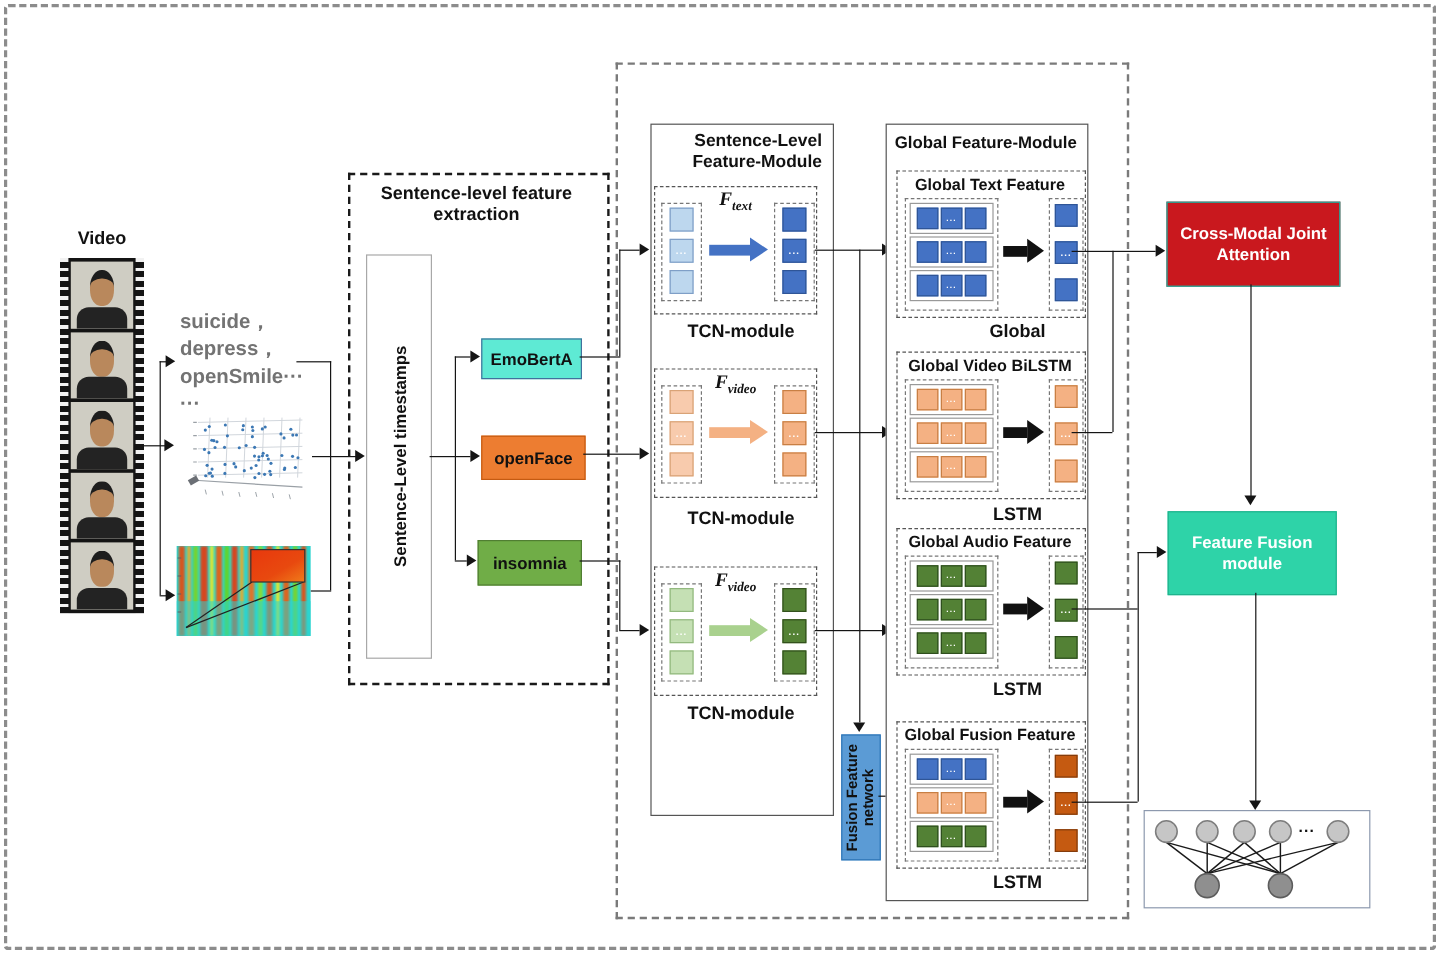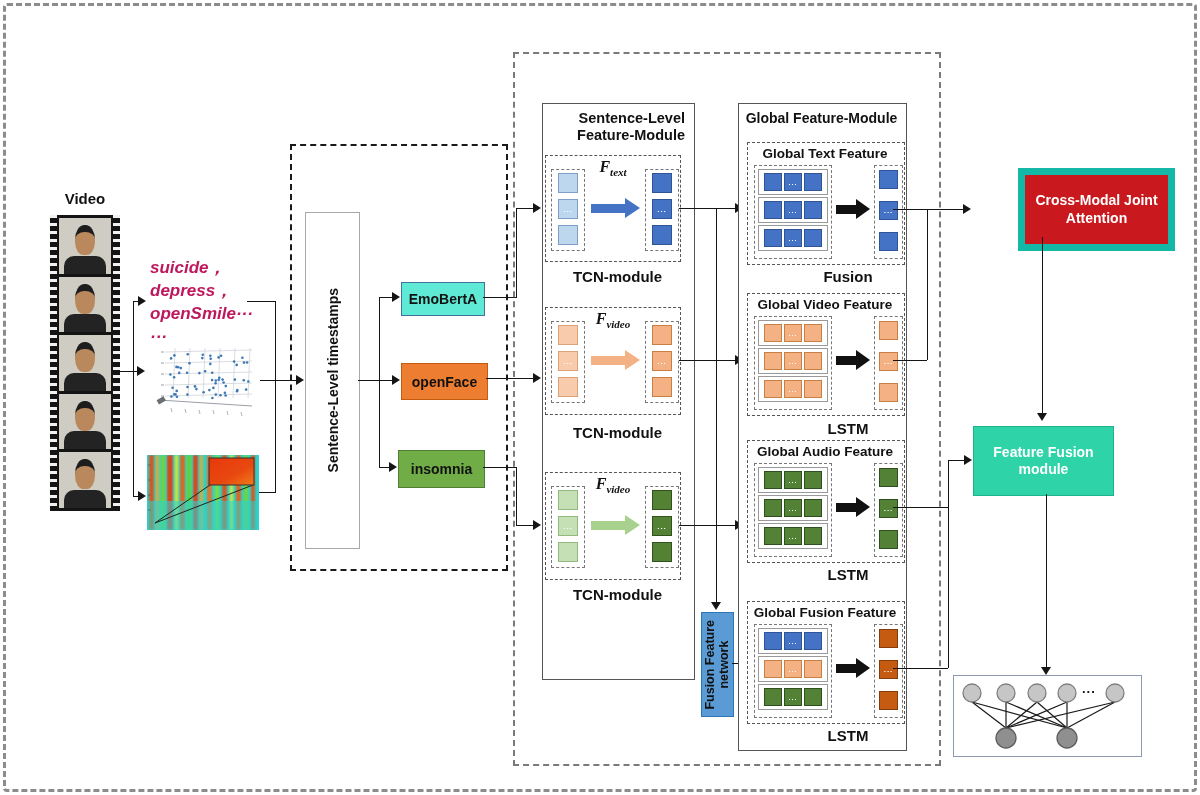--- a/index.html
+++ b/index.html
@@ -36,21 +36,21 @@
   .vbox{position:absolute;display:flex;align-items:center;justify-content:center;}
   
   #film{position:absolute;left:50px;top:215px;width:70px;height:296px;background:#141414;padding:0;}
   #film .holes{position:absolute;top:0;bottom:0;width:7px;background:repeating-linear-gradient(180deg,#f2f2f2 0 3px,#141414 3px 8px);}
   #film .frames{position:absolute;left:9px;right:9px;top:3px;bottom:3px;display:flex;flex-direction:column;gap:3px;}
   .frame{flex:1;background:#cfcdc3;position:relative;overflow:hidden;}
   .frame .head{position:absolute;left:50%;top:7px;width:20px;height:23px;margin-left:-10px;
                background:#b9885c;border-radius:48% 48% 44% 44%;border-top:7px solid #1d1d1d;}
   .frame .body{position:absolute;left:50%;bottom:0;width:42px;height:18px;margin-left:-21px;
                background:#232323;border-radius:10px 10px 0 0;}
-  .kw{font-weight:bold;font-size:17px;line-height:23px;color:#be185d;font-style:italic;}
+  .kw{font-weight:bold;font-size:17px;line-height:23px;color:#737373;}
   .flabel{position:absolute;width:100%;text-align:center;font-family:"Liberation Serif",serif;
           font-style:italic;font-weight:bold;font-size:16px;}
   .flabel sub{font-size:11px;}
   svg{display:block;}
 </style>
 </head>
 <body>
 
 <div id="stage">
   <div id="fig-border"></div>
@@ -237,20 +237,21 @@
   <div class="ah r" style="left:138px;top:296px;"></div>
   <div class="hl" style="left:133px;top:496px;width:6px;"></div>
   <div class="ah r" style="left:138px;top:491px;"></div>
   <div class="hl" style="left:247px;top:301px;width:29px;"></div>
   <div class="vl" style="left:275px;top:301px;height:191px;"></div>
   <div class="hl" style="left:259px;top:492px;width:17px;"></div>
   <div class="hl" style="left:260px;top:380px;width:37px;"></div>
   <div class="ah r" style="left:296px;top:375px;"></div>
 
   <div class="abs" style="left:290px;top:144px;width:214px;height:423px;border:2px dashed #1a1a1a;"></div>
+  <div class="titl title" style="left:300px;top:153px;width:194px;font-size:15px;">Sentence-level feature extraction</div>
 
   <div class="vbox" style="left:305px;top:212px;width:53px;height:335px;border:1.2px solid #a8a8a8;background:#fff;">
     <div class="vtext" style="font-weight:bold;font-size:14px;">Sentence-Level timestamps</div>
   </div>
 
   <div class="toolbox" style="left:401px;top:282px;width:82px;height:32px;background:#5eead4;border:1px solid #41719c;">EmoBertA</div>
   <div class="toolbox" style="left:401px;top:363px;width:85px;height:35px;background:#ed7d31;border:1px solid #c55a11;">openFace</div>
   <div class="toolbox" style="left:398px;top:450px;width:85px;height:36px;background:#70ad47;border:1px solid #507e32;">insomnia</div>
 
   <div class="hl" style="left:358px;top:380px;width:34px;"></div>
@@ -357,24 +358,24 @@
   <div class="abs" style="left:758px;top:225px;width:68px;height:24px;border:1px solid #999;background:#fff;"></div>
   <div class="sq" style="left:764px;top:229px;width:16px;height:16px;background:#4472c4;border:1px solid #2f5597;"></div>
   <div class="sq" style="left:784px;top:229px;width:16px;height:16px;background:#4472c4;border:1px solid #2f5597;font-size:7px;">...</div>
   <div class="sq" style="left:804px;top:229px;width:16px;height:16px;background:#4472c4;border:1px solid #2f5597;"></div>
   <div class="fatbar" style="left:836px;top:204.5px;width:20px;background:#111;"></div>
   <div class="fathead" style="left:856px;top:199px;border-left:14px solid #111;"></div>
   <div class="minidash" style="left:874px;top:165px;width:27px;height:92px;"></div>
   <div class="sq" style="left:879px;top:169.5px;width:17px;height:17px;background:#4472c4;border:1px solid #2f5597;"></div>
   <div class="sq" style="left:879px;top:200.5px;width:17px;height:17px;background:#4472c4;border:1px solid #2f5597;">...</div>
   <div class="sq" style="left:879px;top:231.5px;width:17px;height:17px;background:#4472c4;border:1px solid #2f5597;"></div>
-  <div class="tag" style="left:770px;top:268px;width:156px;">Fusion</div>
+  <div class="tag" style="left:770px;top:268px;width:156px;">Global</div>
 
   <div class="dashbox" style="left:747px;top:293px;width:156px;height:121px;"></div>
-  <div class="title" style="left:747px;top:297px;width:156px;font-size:13.5px;">Global Video Feature</div>
+  <div class="title" style="left:747px;top:297px;width:156px;font-size:13.5px;">Global Video BiLSTM</div>
   <div class="minidash" style="left:754px;top:316px;width:76px;height:92px;"></div>
   <div class="abs" style="left:758px;top:320px;width:68px;height:24px;border:1px solid #999;background:#fff;"></div>
   <div class="sq" style="left:764px;top:324px;width:16px;height:16px;background:#f4b183;border:1px solid #c87f44;"></div>
   <div class="sq" style="left:784px;top:324px;width:16px;height:16px;background:#f4b183;border:1px solid #c87f44;font-size:7px;">...</div>
   <div class="sq" style="left:804px;top:324px;width:16px;height:16px;background:#f4b183;border:1px solid #c87f44;"></div>
   <div class="abs" style="left:758px;top:348px;width:68px;height:24px;border:1px solid #999;background:#fff;"></div>
   <div class="sq" style="left:764px;top:352px;width:16px;height:16px;background:#f4b183;border:1px solid #c87f44;"></div>
   <div class="sq" style="left:784px;top:352px;width:16px;height:16px;background:#f4b183;border:1px solid #c87f44;font-size:7px;">...</div>
   <div class="sq" style="left:804px;top:352px;width:16px;height:16px;background:#f4b183;border:1px solid #c87f44;"></div>
   <div class="abs" style="left:758px;top:376px;width:68px;height:24px;border:1px solid #999;background:#fff;"></div>
@@ -438,21 +439,21 @@
   <div class="hl" style="left:893px;top:209px;width:70px;"></div>
   <div class="ah r" style="left:963px;top:204px;"></div>
   <div class="hl" style="left:893px;top:360px;width:34px;"></div>
   <div class="vl" style="left:927px;top:209px;height:151px;"></div>
   <div class="hl" style="left:893px;top:507px;width:55px;"></div>
   <div class="vl" style="left:948px;top:460px;height:208px;"></div>
   <div class="hl" style="left:948px;top:460px;width:16px;"></div>
   <div class="ah r" style="left:964px;top:455px;"></div>
   <div class="hl" style="left:893px;top:668px;width:55px;"></div>
 
-  <div class="bigbox" style="left:972px;top:168px;width:143px;height:69px;background:#c9181e;border:7px solid #14b8a6;margin-left:46px;">Cross-Modal Joint Attention</div>
+  <div class="bigbox" style="left:972px;top:168px;width:143px;height:69px;background:#c9181e;border:1px solid #14b8a6;">Cross-Modal Joint Attention</div>
   <div class="vl" style="left:1042px;top:237px;height:177px;"></div>
   <div class="ah d" style="left:1037px;top:413px;"></div>
 
   <div class="bigbox" style="left:973px;top:426px;width:139px;height:68px;background:#2ed3a8;border:1px solid #1fb38d;">Feature Fusion module</div>
   <div class="vl" style="left:1046px;top:494px;height:174px;"></div>
   <div class="ah d" style="left:1041px;top:667px;"></div>
 
   <div class="abs" style="left:953px;top:675px;width:187px;height:80px;border:1.6px solid #8d99ae;background:#fff;">
     <svg width="184" height="77" viewBox="0 0 184 77">
       <g stroke="#1a1a1a" stroke-width="1.2">

